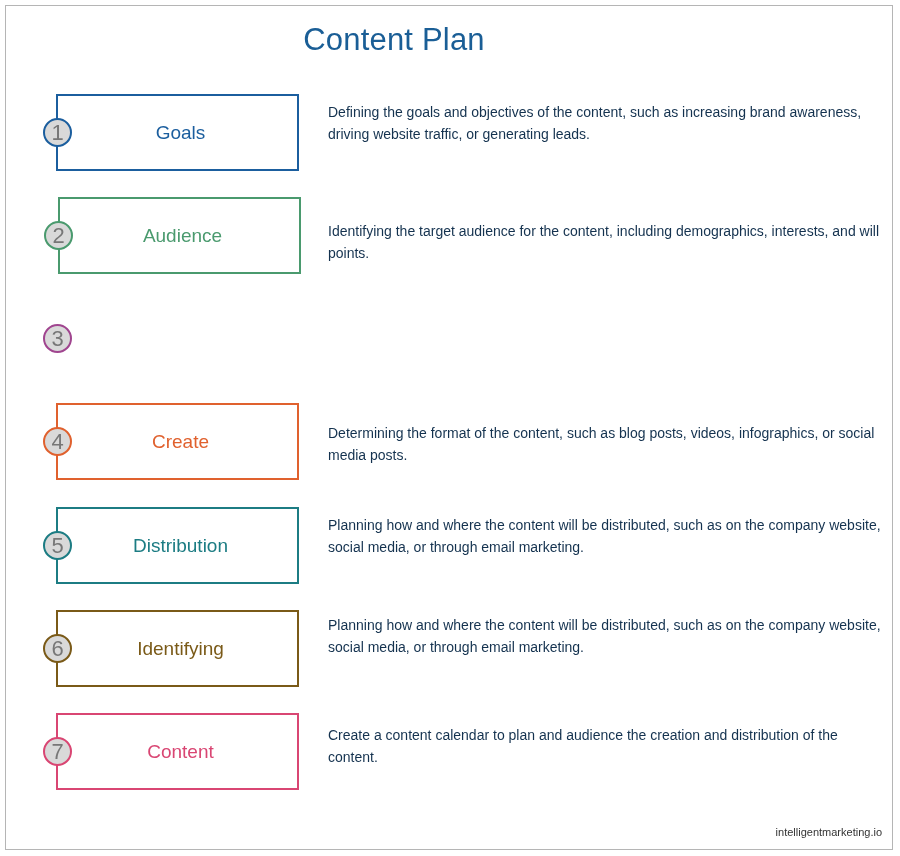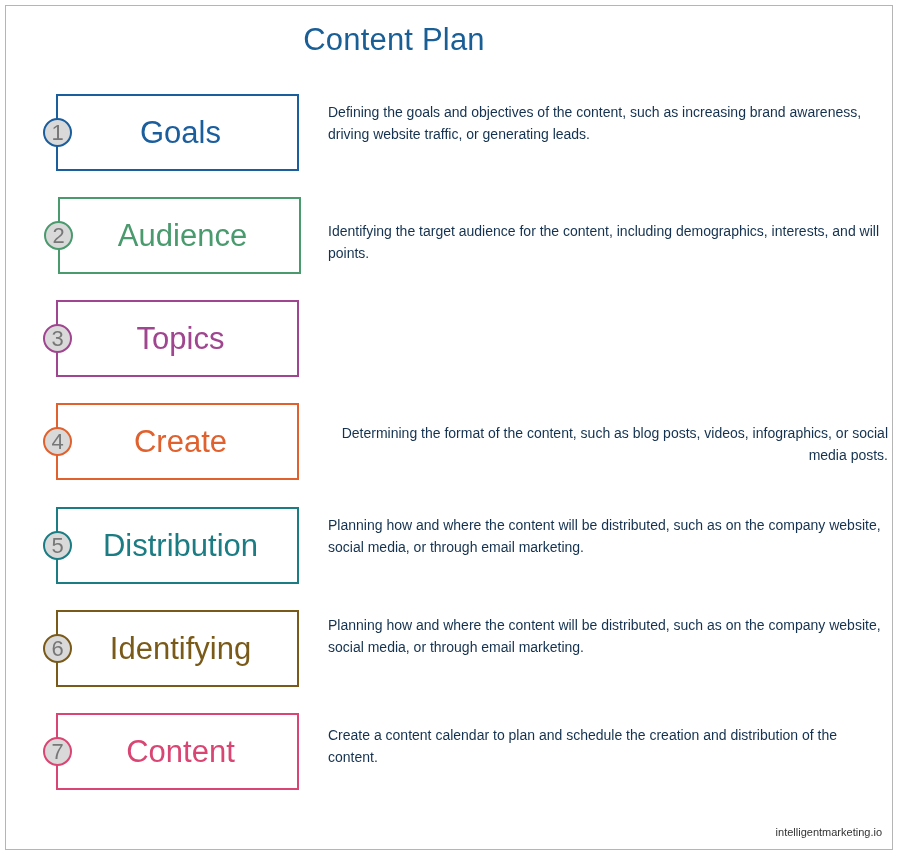--- a/index.html
+++ b/index.html
@@ -52,21 +52,21 @@
     }
     .box-label {
       position: absolute;
       left: 0;
       right: 0;
       top: 0;
       bottom: 0;
       display: flex;
       align-items: center;
       justify-content: center;
-      font-size: 31px;
+      font-size: 19px;
       color: var(--c);
       padding-left: 6px;
     }
     .num {
       position: absolute;
       left: 43px;
       top: 24px;
       width: 29px;
       height: 29px;
       border-radius: 50%;
@@ -113,32 +113,29 @@
 
 <div class="step" style="top:197px; --c:#4a9a6e;">
   <div class="box" style="left:58px;">
     <div class="box-label">Audience</div>
   </div>
   <div class="num" style="left:44px;">2</div>
   <div class="desc" style="top:24px;">Identifying the target audience for the content, including demographics, interests, and will points.</div>
 </div>
 
 <div class="step" style="top:300px; --c:#a0458f;">
-  <div class="box">
-    <div class="box-label">Topics</div>
-  </div>
   <div class="num">3</div>
 </div>
 
 <div class="step" style="top:403px; --c:#e0612e;">
   <div class="box">
     <div class="box-label">Create</div>
   </div>
   <div class="num">4</div>
-  <div class="desc" style="top:20px;text-align:right;">Determining the format of the content, such as blog posts, videos, infographics, or social media posts.</div>
+  <div class="desc" style="top:20px;">Determining the format of the content, such as blog posts, videos, infographics, or social media posts.</div>
 </div>
 
 <div class="step" style="top:507px; --c:#1c7c83;">
   <div class="box">
     <div class="box-label">Distribution</div>
   </div>
   <div class="num">5</div>
   <div class="desc" style="top:8px;">Planning how and where the content will be distributed, such as on the company website, social media, or through email marketing.</div>
 </div>
 
@@ -148,16 +145,16 @@
   </div>
   <div class="num">6</div>
   <div class="desc" style="top:5px;">Planning how and where the content will be distributed, such as on the company website, social media, or through email marketing.</div>
 </div>
 
 <div class="step" style="top:713px; --c:#d94673;">
   <div class="box">
     <div class="box-label">Content</div>
   </div>
   <div class="num">7</div>
-  <div class="desc" style="top:12px;">Create a content calendar to plan and schedule the creation and distribution of the content.</div>
+  <div class="desc" style="top:12px;">Create a content calendar to plan and audience the creation and distribution of the content.</div>
 </div>
 
 <div class="footer">intelligentmarketing.io</div>
 
 </body></html>

